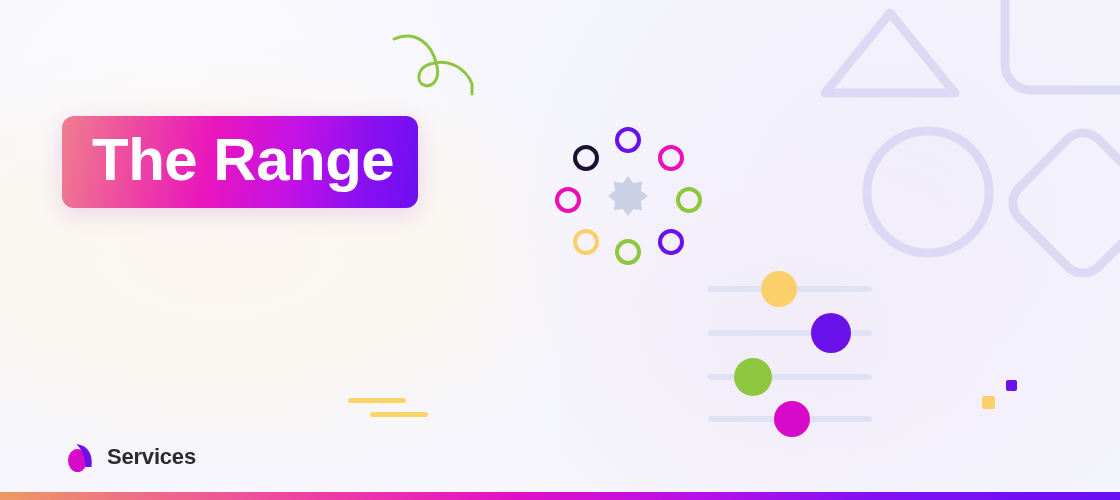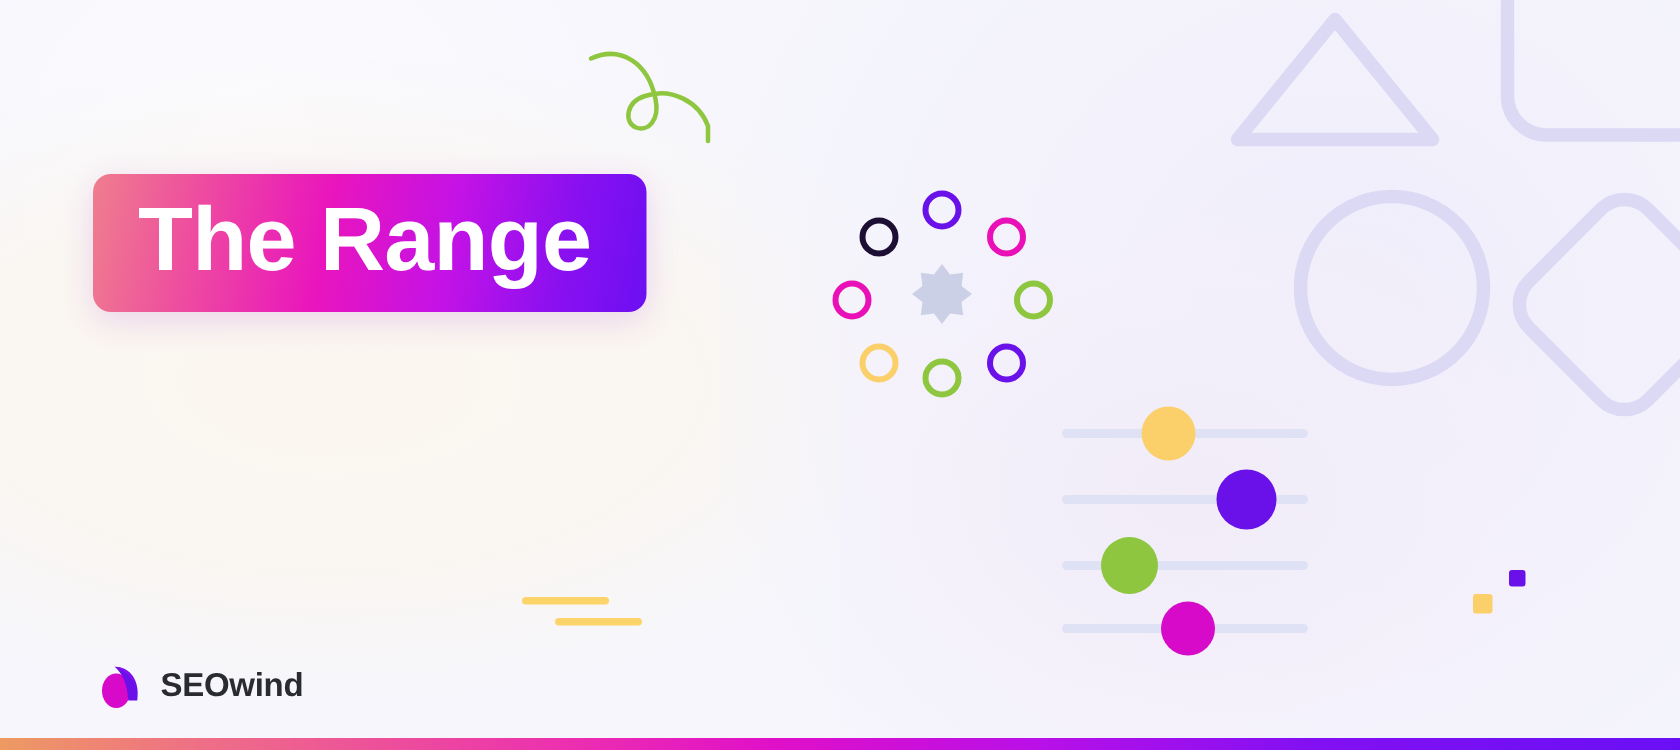--- a/index.html
+++ b/index.html
@@ -45,21 +45,21 @@
   #dash-2{width:58px;margin-left:22px;margin-top:9px;}
 
   
   .mini-square{position:absolute;border-radius:2px;}
   #square-purple{left:1006px;top:380px;width:11px;height:11px;background:#6a10e8;}
   #square-yellow{left:982px;top:396px;width:13px;height:13px;background:#fbcf6a;}
 
   
   #title-pill{
     position:absolute;left:62px;top:116px;
-    padding:14px 37px 18px 30px;
+    padding:14px 24px 18px 30px;
     border-radius:12px;
     background:linear-gradient(100deg,#ef7e8e 0%,#ee4f9e 18%,#e915bd 42%,#c412e6 64%,#8a10f0 84%,#6c0ff3 100%);
     box-shadow:0 6px 22px rgba(160,40,200,0.16);
   }
   #title-pill .title-text{
     display:block;
     font-size:60px;line-height:1;font-weight:700;
     letter-spacing:-0.5px;color:#ffffff;white-space:nowrap;
   }
   #subtitle{
@@ -209,17 +209,17 @@
 
 
   <div id="logo">
     <div id="logo-mark">
       <svg width="34" height="34" viewBox="0 0 34 34" fill="none">
         <ellipse cx="14.5" cy="20.5" rx="9.5" ry="11.5" fill="#d60ac8"></ellipse>
         <path d="M28.5 27 C 30.5 14, 24 4.5, 13.5 4.5 C 18.5 9, 22 15.5, 22.5 27 Z" fill="#6a10e8"></path>
         <path d="M13.5 4.5 C 20 4.5, 25.5 9.5, 27.5 17 C 24 10, 19 6, 13.5 4.5 Z" fill="#8a10f0"></path>
       </svg>
     </div>
-    <span id="logo-text">SEOwind</span>
+    <span id="logo-text">Services</span>
   </div>
 
   <div id="bottom-bar"></div>
 </div>
 
 </body></html>

